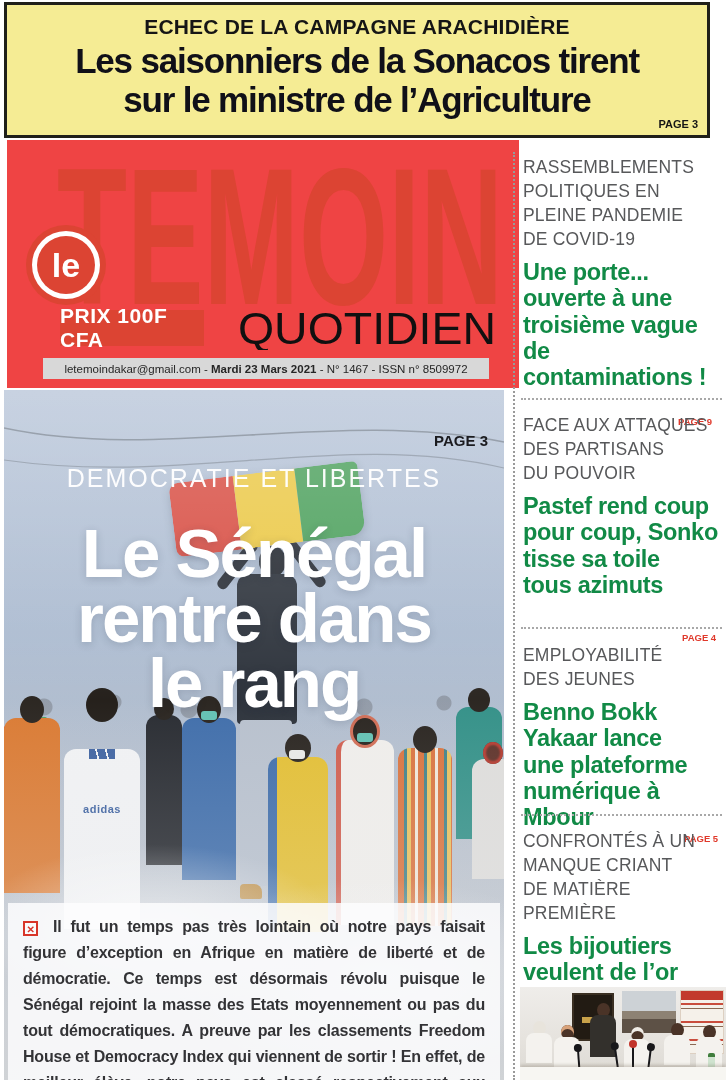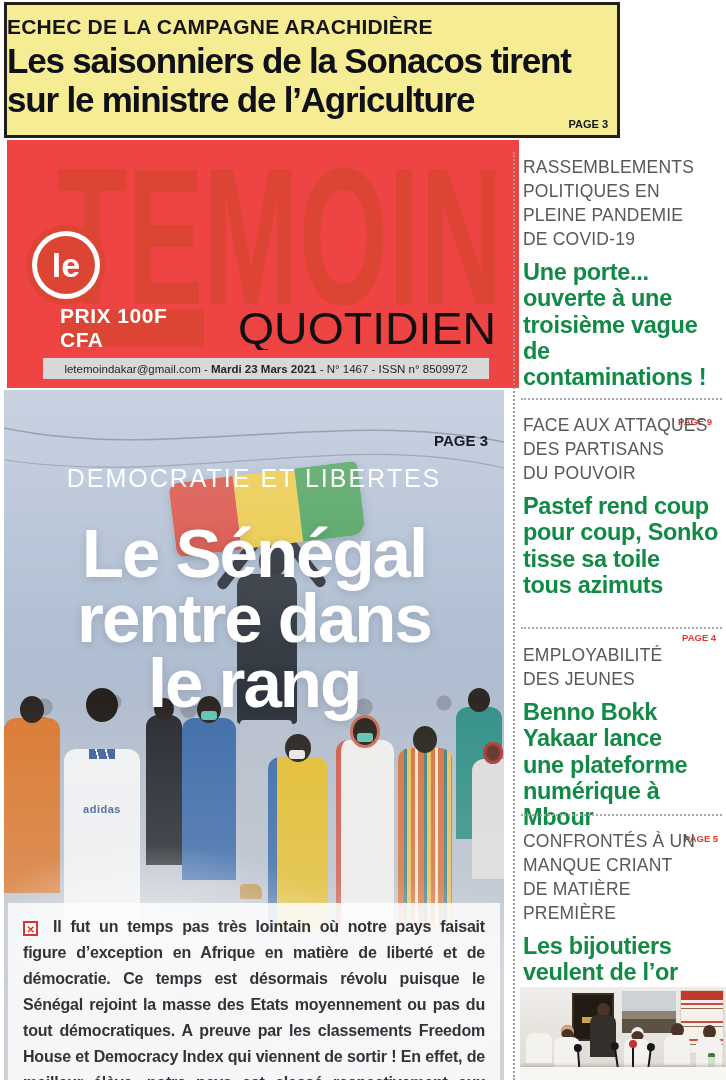--- a/index.html
+++ b/index.html
@@ -5,22 +5,22 @@
   * { margin:0; padding:0; box-sizing:border-box; }
   html,body { background:#ffffff; }
   .page {
     position:relative; width:726px; height:1080px; margin:0 auto;
     background:#ffffff; overflow:hidden;
     font-family:"Liberation Sans", sans-serif;
   }
 
   
   .banner {
-    position:absolute; left:4px; top:2px; width:616px; height:136px;
-    background:#F5EC94; border:3px solid #20201a; text-align:left;
+    position:absolute; left:4px; top:2px; width:706px; height:136px;
+    background:#F5EC94; border:3px solid #20201a; text-align:center;
     padding-top:10px;
   }
   .banner-kicker {
     font-size:21px; font-weight:700; letter-spacing:.2px; color:#151515;
   }
   .banner-headline {
     white-space:pre-line; font-size:35px; font-weight:bold; line-height:1.12;
     letter-spacing:-1.2px; color:#101018; margin-top:2px;
   }
   .banner-page { position:absolute; right:9px; bottom:5px; font-size:11px; font-weight:bold; color:#151515; }

